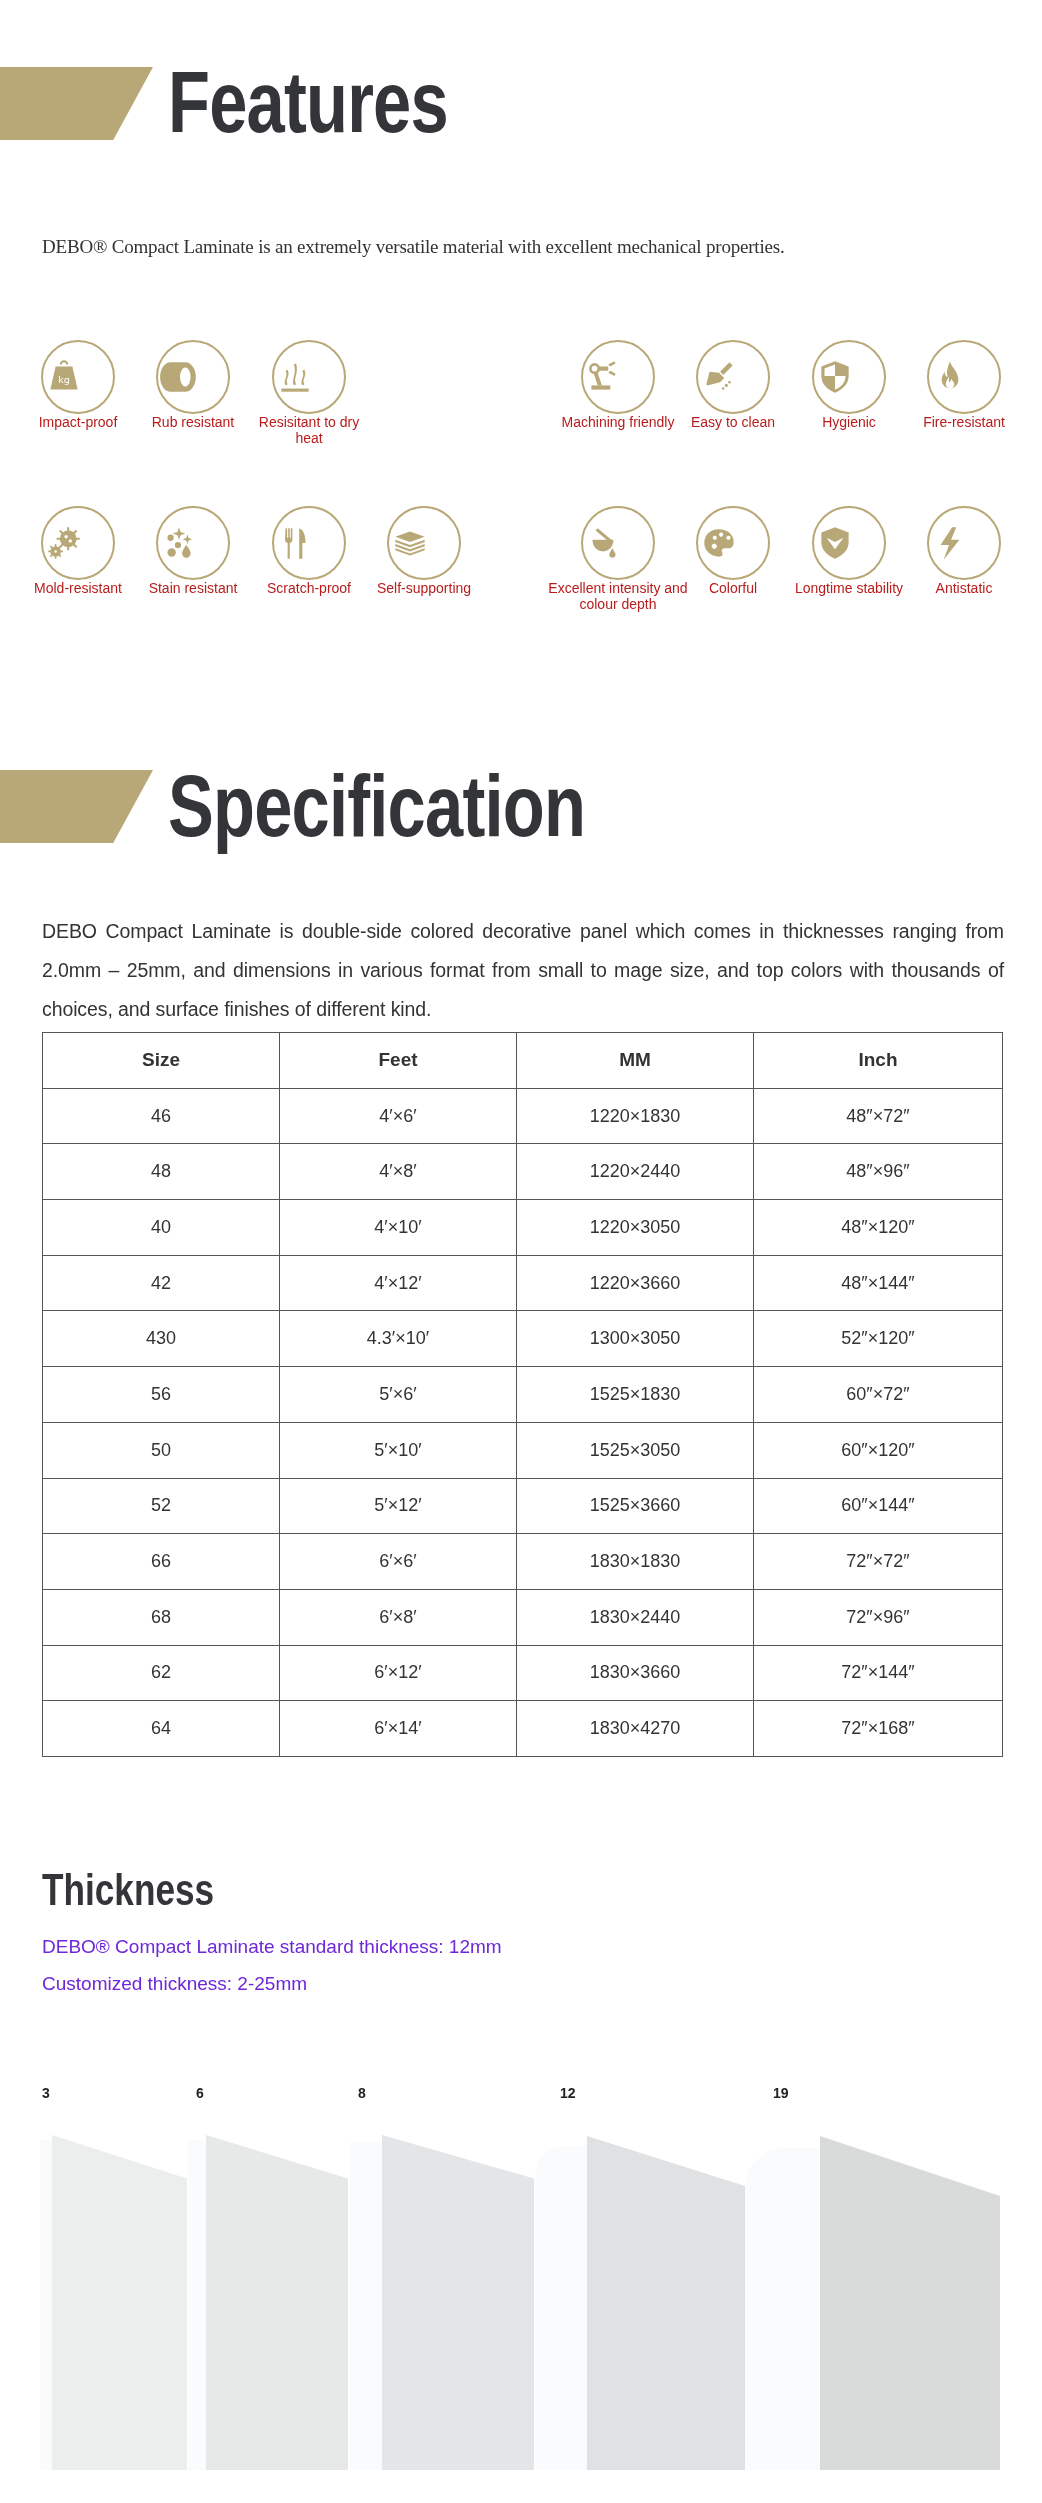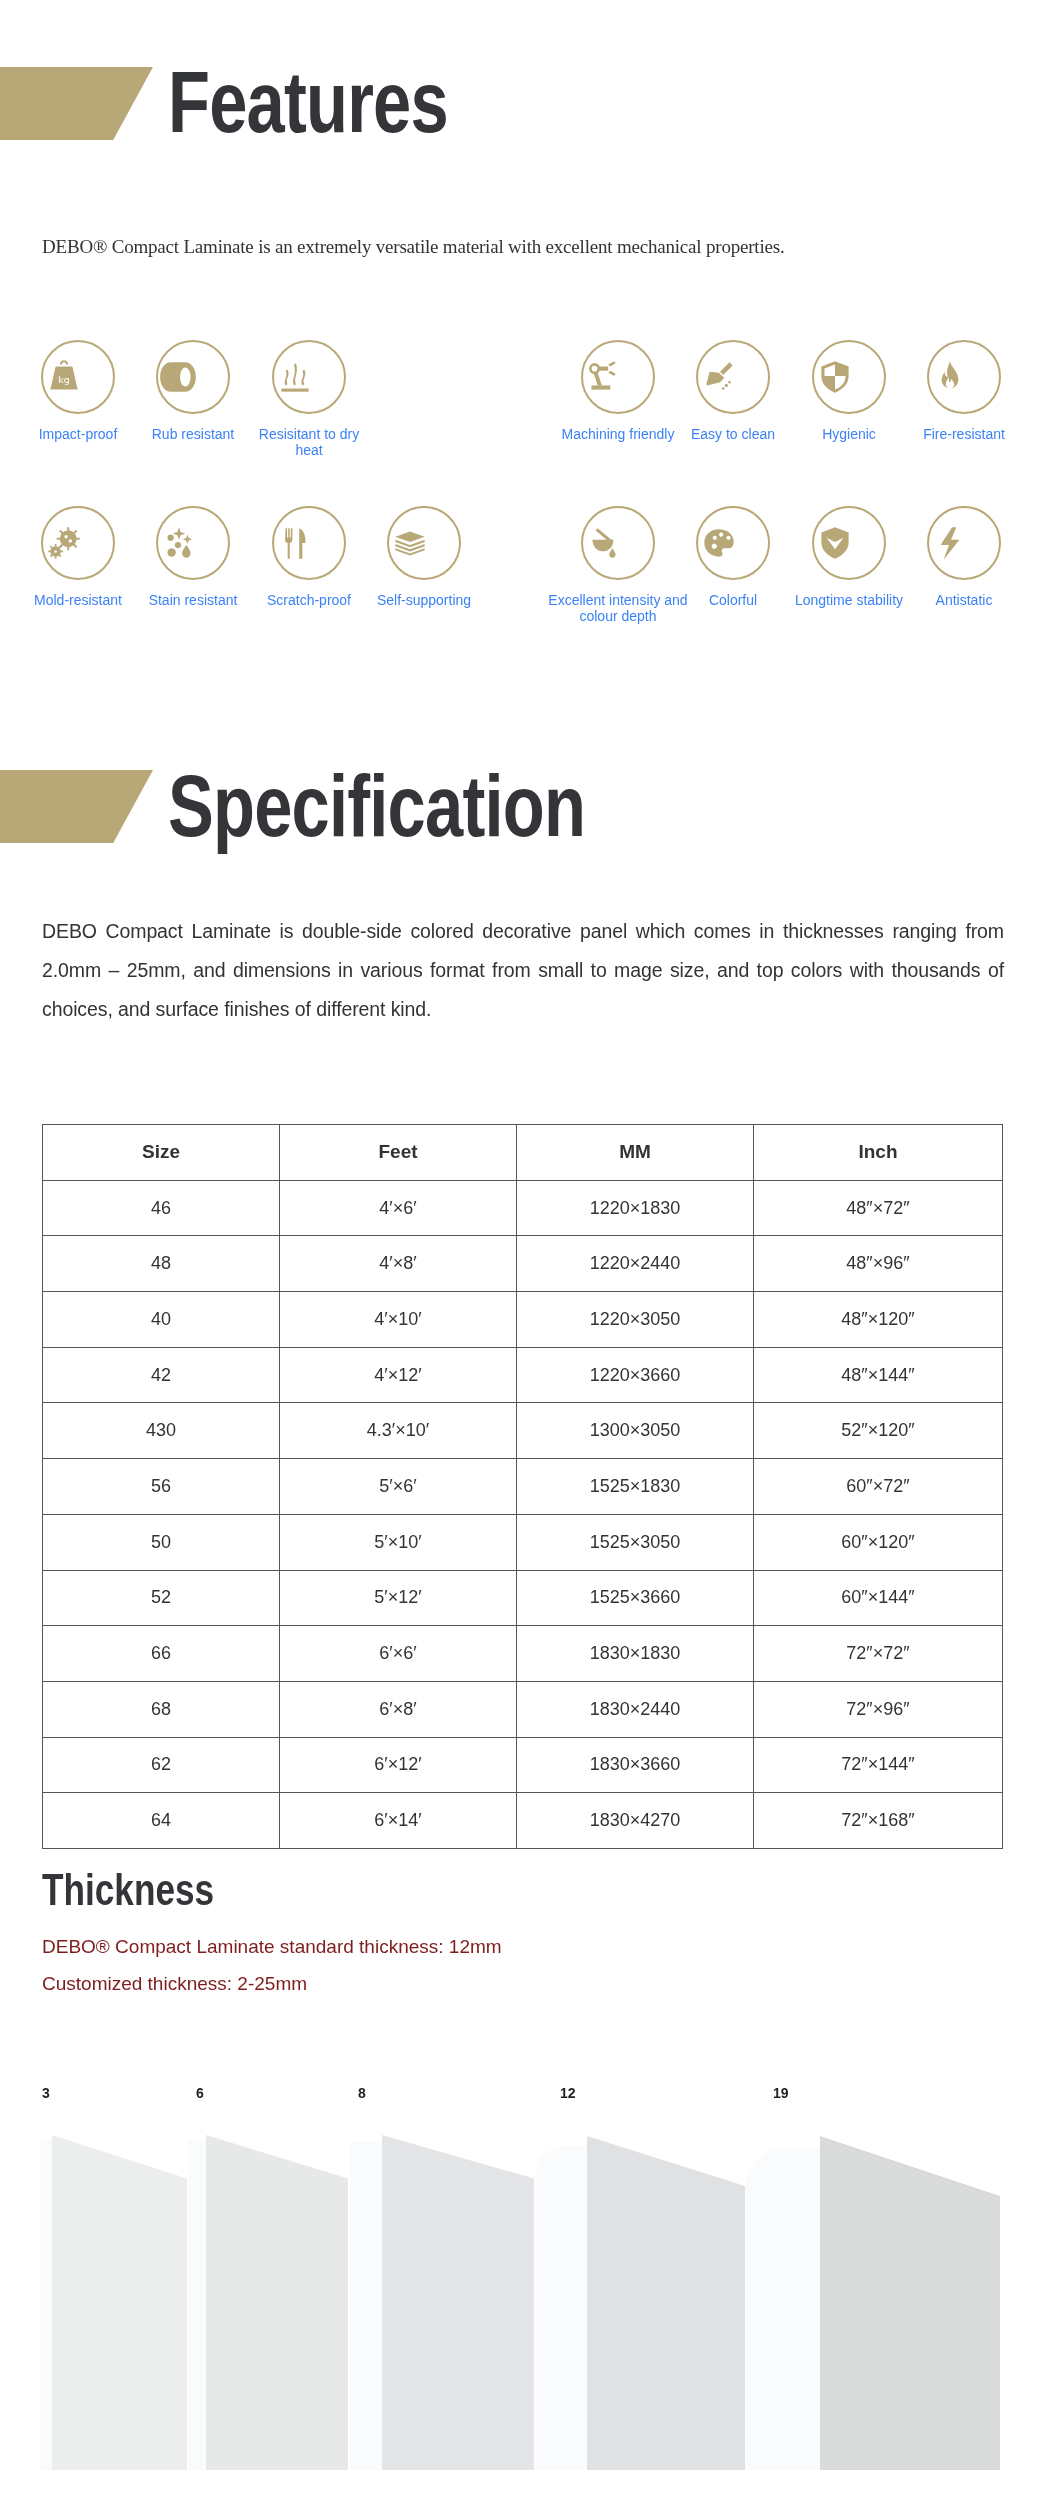--- a/index.html
+++ b/index.html
@@ -22,45 +22,45 @@
     .lead { position: absolute; left: 42px; font-size: 19px; color: #333; letter-spacing: -0.2px; }
     .lead-1 { top: 236px; font-family: Liberation Serif, serif; }
 
     .features { position: absolute; left: 0; top: 340px; width: 1042px; height: 310px; }
     .feat { position: absolute; width: 130px; text-align: center; }
     .feat .circle {
       width: 74px; height: 74px; border: 2.5px solid #b9a877; border-radius: 50%;
       margin: 0 auto; display: flex; align-items: center; justify-content: flex-start;
     }
     .feat .circle svg { width: 42px; height: 42px; fill: #b9a877; }
-    .feat .lbl { margin-top: 12px; font-size: 14px; line-height: 16px; color: #3b82f6; }
+    .feat .lbl { margin-top: 0; font-size: 14px; line-height: 16px; color: #b91c1c; }
 
     .spec-para {
       position: absolute; left: 42px; top: 912px; width: 962px;
       font-size: 19.5px; line-height: 39px; color: #333; text-align: justify; letter-spacing: -0.1px;
     }
 
     .spec-table {
-      position: absolute; left: 42px; top: 1124px; width: 960px;
+      position: absolute; left: 42px; top: 1032px; width: 960px;
       border-collapse: collapse; table-layout: fixed; padding-left: 47px;
     }
     .spec-table th, .spec-table td {
       border: 1.5px solid #555; height: 55.7px; text-align: center;
       font-size: 18px; color: #333;
     }
     .spec-table th { font-weight: 700; font-size: 19px; }
     .spec-table col.c1, .spec-table col.c2, .spec-table col.c3 { width: 237px; }
     .spec-table col.c4 { width: 249px; }
 
     .thick-title {
       position: absolute; left: 42px; top: 1868px;
       font-weight: 700; font-size: 44px; line-height: 44px; color: #333538;
       transform: scaleX(0.8); transform-origin: left top;
     }
-    .thick-line { position: absolute; left: 42px; font-size: 19px; color: #7f1d1d; }
+    .thick-line { position: absolute; left: 42px; font-size: 19px; color: #6d28d9; }
     .thick-line.l1 { top: 1936px; }
     .thick-line.l2 { top: 1973px; }
 
     .panels { position: absolute; left: 0; top: 2080px; width: 1042px; height: 400px; }
     .panel-label { position: absolute; top: 5px; font-size: 14px; font-weight: 700; color: #222; }
     .panel-side { position: absolute; background: #fafbfc; }
     .panel-face { position: absolute; }
   </style>
 </head>
 <body>

